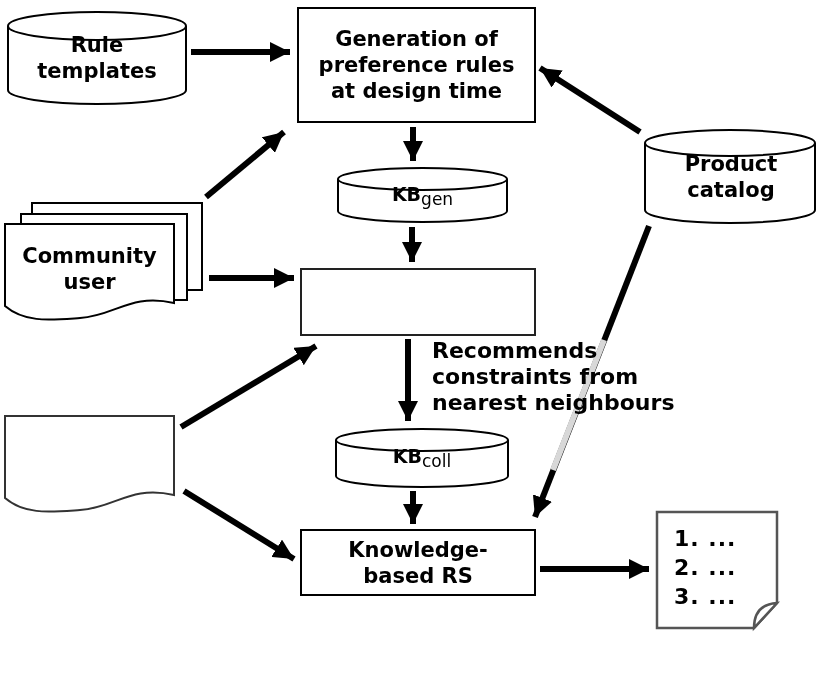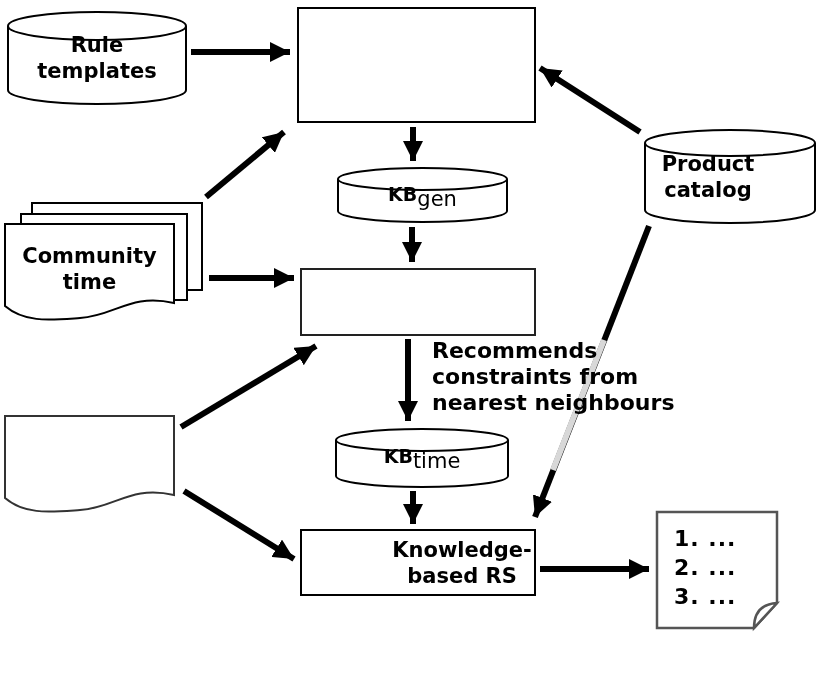--- a/index.html
+++ b/index.html
@@ -4,21 +4,21 @@
 <style>
   html,body{margin:0;padding:0;background:#fff;}
   .stage{position:relative;width:828px;height:696px;background:#fff;overflow:hidden;
          font-family:"DejaVu Sans",sans-serif;}
   .stage svg{position:absolute;left:0;top:0;}
   .lbl{position:absolute;display:flex;align-items:center;justify-content:center;
        text-align:center;white-space:pre-line;font-weight:bold;color:#000;
        font-size:21px;line-height:26px;z-index:2;}
   .lbl.left{justify-content:flex-start;align-items:flex-start;text-align:left;}
   .kb-big{font-size:19px;font-weight:bold;}
-  .kb-sub{font-size:21px;font-weight:400;transform:translateY(5px);}
+  .kb-sub{font-size:17px;font-weight:400;transform:translateY(5px);}
   .note-text{font-size:22px;line-height:29px;letter-spacing:1px;}
   .annot{font-size:22px;line-height:26px;}
 </style>
 </head>
 <body>
 
 <div class="stage">
 
   <svg width="828" height="696" viewBox="0 0 828 696">
     <defs>
@@ -80,42 +80,45 @@
 
     <g fill="#fff" stroke="#555" stroke-width="2.5">
       <path d="M657,512 L777,512 L777,603 L754,628 L657,628 Z"></path>
       <path d="M777,603 L754,628 C754,612 762,604 777,603 Z"></path>
     </g>
   </svg>
 
   <div class="lbl" style="left:8px;top:12px;width:178px;height:92px;">Rule
 templates</div>
 
+  <div class="lbl" style="left:298px;top:8px;width:237px;height:114px;">Generation of
+preference rules
+at design time</div>
 
-  <div class="lbl" style="left:623px;top:130px;width:170px;height:93px;">Product
+  <div class="lbl" style="left:646px;top:130px;width:170px;height:93px;">Product
 catalog</div>
 
   <div class="lbl" style="left:338px;top:166px;width:169px;height:56px;">
     <span class="kb-big">KB</span><span class="kb-sub">gen</span>
   </div>
 
   <div class="lbl" style="left:5px;top:224px;width:169px;height:90px;">Community
-time</div>
+user</div>
 
 
   <div class="lbl left annot" style="left:432px;top:338px;width:270px;height:84px;">Recommends
 constraints from
 nearest neighbours</div>
 
   <div class="lbl" style="left:336px;top:427px;width:172px;height:58px;">
-    <span class="kb-big">KB</span><span class="kb-sub">time</span>
+    <span class="kb-big">KB</span><span class="kb-sub">coll</span>
   </div>
 
 
-  <div class="lbl" style="left:301px;top:530px;width:234px;height:65px;margin-left:44px;">Knowledge-
+  <div class="lbl" style="left:301px;top:530px;width:234px;height:65px;">Knowledge-
 based RS</div>
 
   <div class="lbl left note-text" style="left:674px;top:524px;width:96px;height:92px;">1. ...
 2. ...
 3. ...</div>
 
 
 </div>
 
 </body></html>

